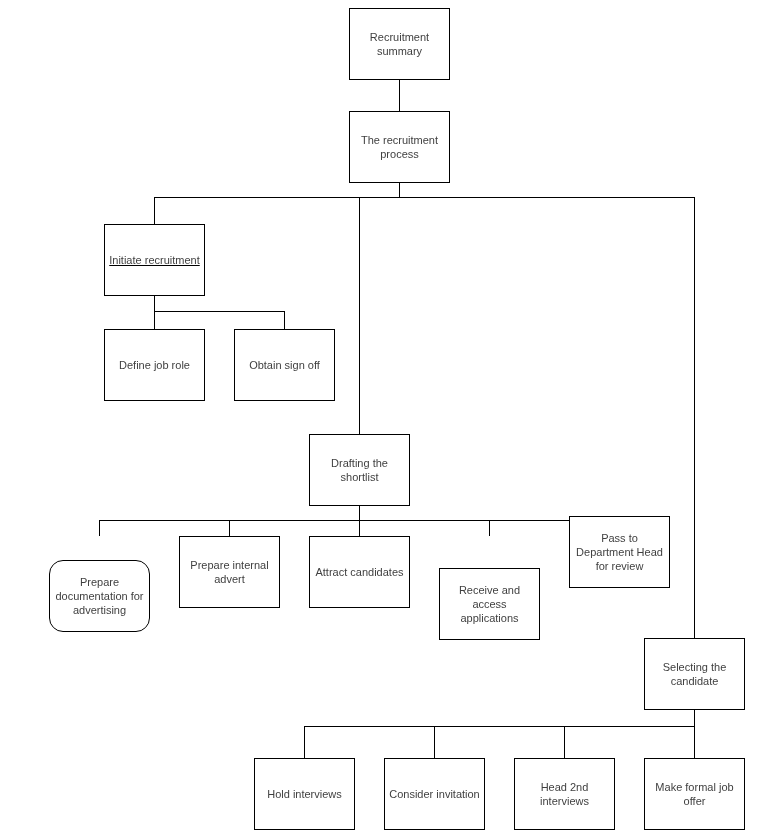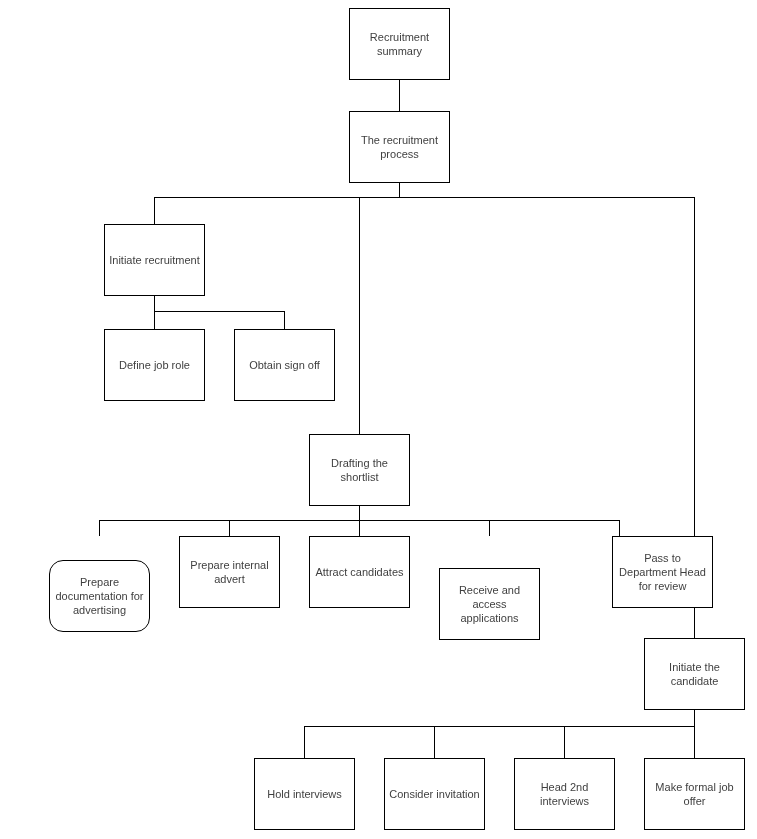--- a/index.html
+++ b/index.html
@@ -69,21 +69,21 @@
   <div class="line v" style="left:304px; top:726px; height:32px;"></div>
   <div class="line v" style="left:434px; top:726px; height:32px;"></div>
   <div class="line v" style="left:564px; top:726px; height:32px;"></div>
 
   <div class="node" style="left:349px; top:8px;">
     <span class="label">Recruitment summary</span>
   </div>
   <div class="node" style="left:349px; top:111px;">
     <span class="label">The recruitment process</span>
   </div>
-  <div class="node" style="left:104px; top:224px;">
+  <div class="node" style="left:104px; top:224px;text-decoration:underline;">
     <span class="label">Initiate recruitment</span>
   </div>
   <div class="node" style="left:104px; top:329px;">
     <span class="label">Define job role</span>
   </div>
   <div class="node" style="left:234px; top:329px;">
     <span class="label">Obtain sign off</span>
   </div>
   <div class="node" style="left:309px; top:434px;justify-content:center;">
     <span class="label">Drafting the shortlist</span>
@@ -93,25 +93,25 @@
   </div>
   <div class="node" style="left:179px; top:536px;">
     <span class="label">Prepare internal advert</span>
   </div>
   <div class="node" style="left:309px; top:536px;">
     <span class="label">Attract candidates</span>
   </div>
   <div class="node" style="left:439px; top:536px;margin-top:32px;">
     <span class="label">Receive and access applications</span>
   </div>
-  <div class="node" style="left:569px; top:536px;margin-left:43px;">
+  <div class="node" style="left:569px; top:516px;">
     <span class="label">Pass to Department Head for review</span>
   </div>
   <div class="node" style="left:644px; top:638px;">
-    <span class="label">Initiate the candidate</span>
+    <span class="label">Selecting the candidate</span>
   </div>
   <div class="node" style="left:254px; top:758px;">
     <span class="label">Hold interviews</span>
   </div>
   <div class="node" style="left:384px; top:758px;">
     <span class="label">Consider invitation</span>
   </div>
   <div class="node" style="left:514px; top:758px;">
     <span class="label">Head 2nd interviews</span>
   </div>

